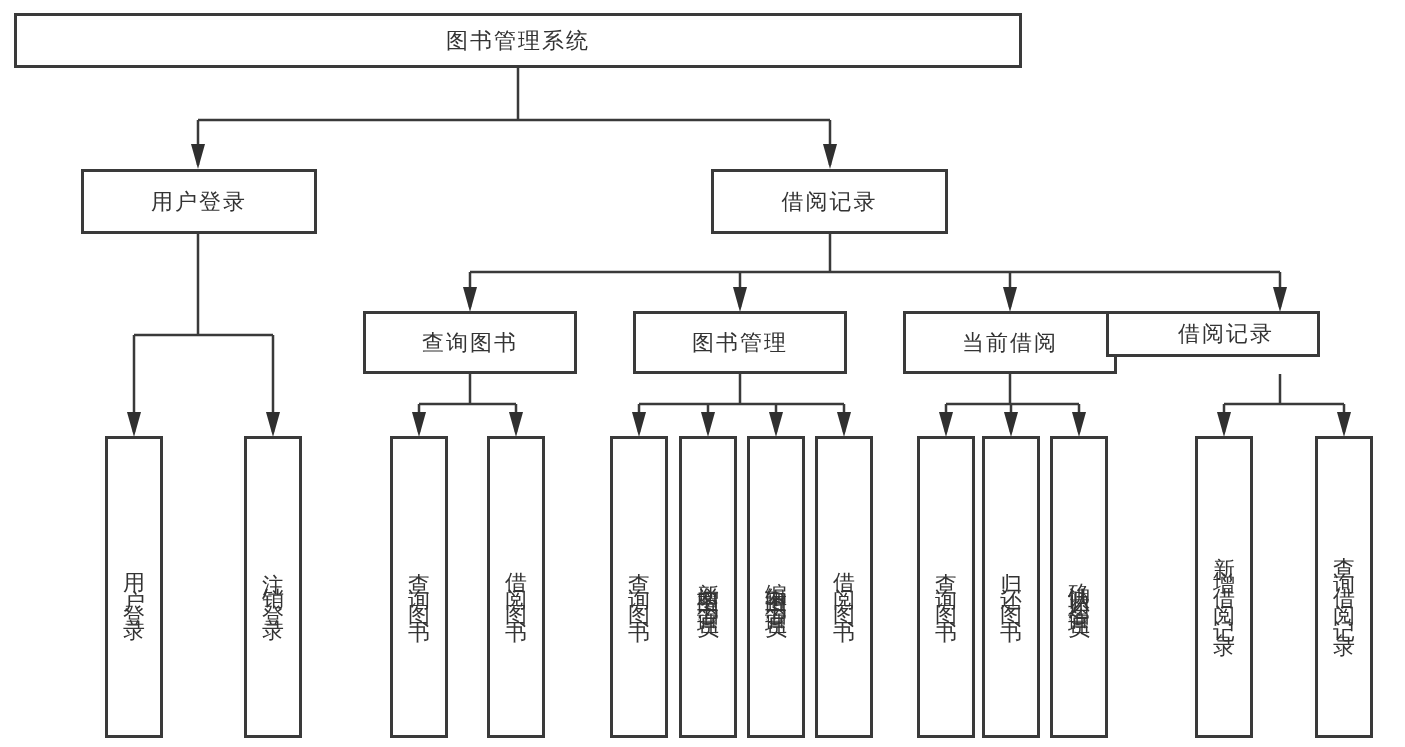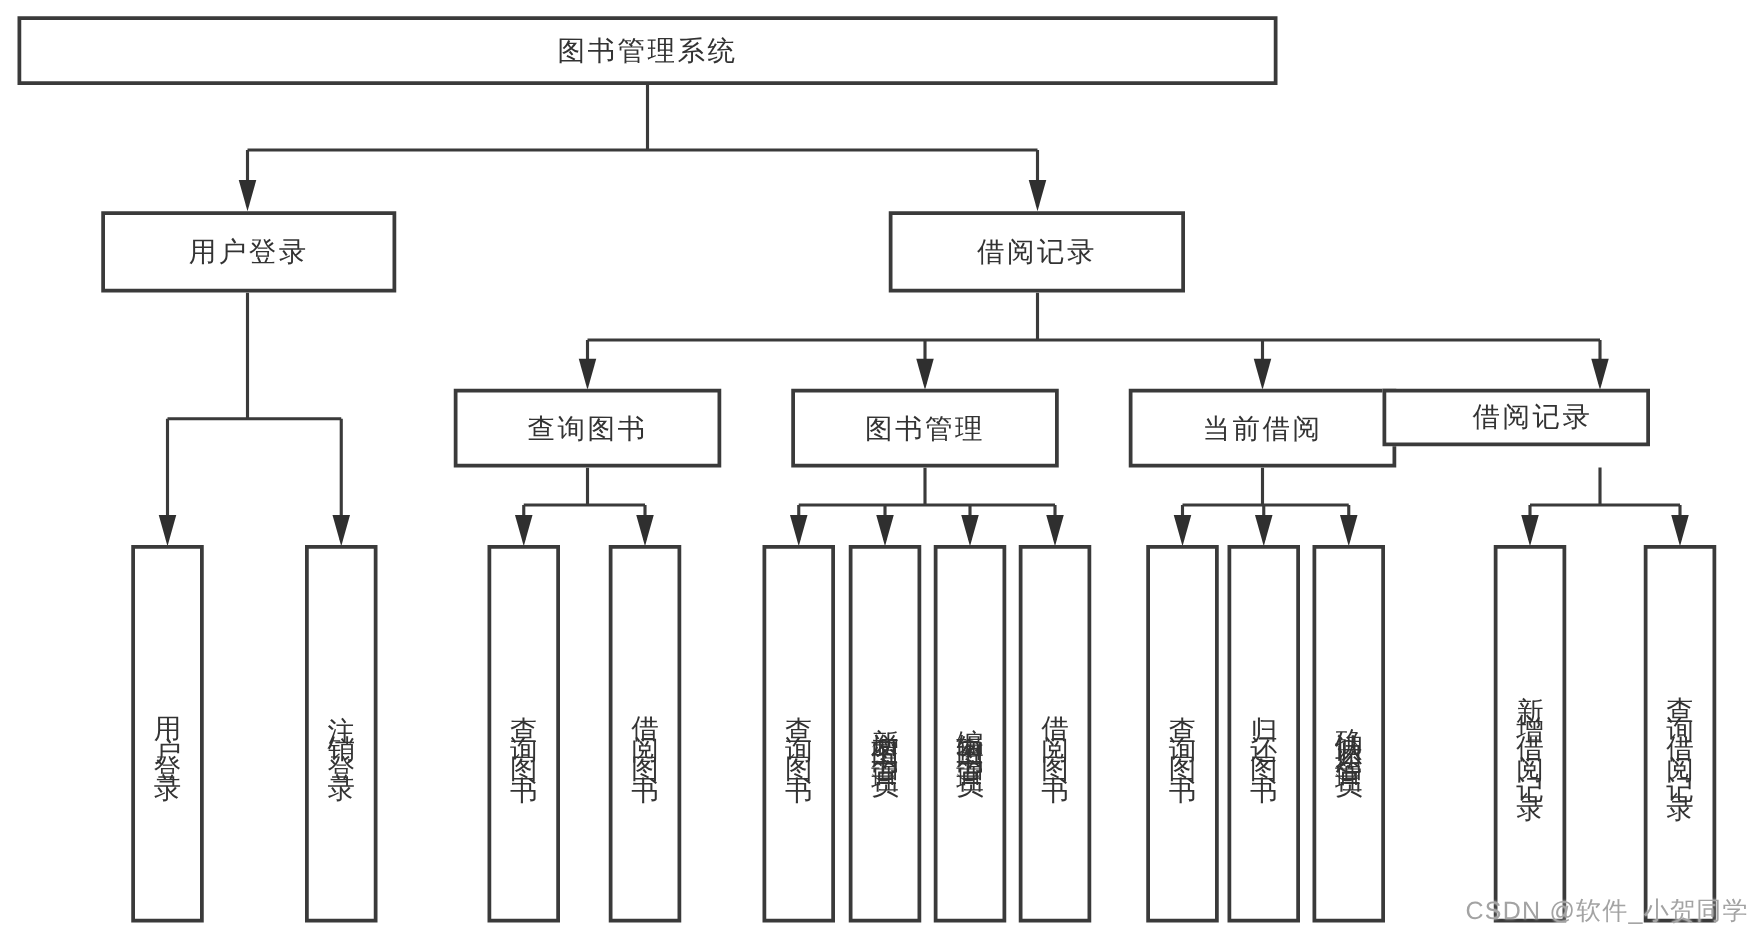--- a/index.html
+++ b/index.html
@@ -159,15 +159,14 @@
   <div class="box vbox leaf lf11">
     <span class="vlabel" style="letter-spacing: 5px;">确认归还（管理员）</span>
   </div>
   <div class="box vbox leaf lf12">
     <span class="vlabel" style="letter-spacing: 16px;">新增借阅记录</span>
   </div>
   <div class="box vbox leaf lf13">
     <span class="vlabel" style="letter-spacing: 16px;">查询借阅记录</span>
   </div>
 
-  <div class="watermark">CSDN @软件_小贺同学</div>
 
 </div>
 
 </body></html>

